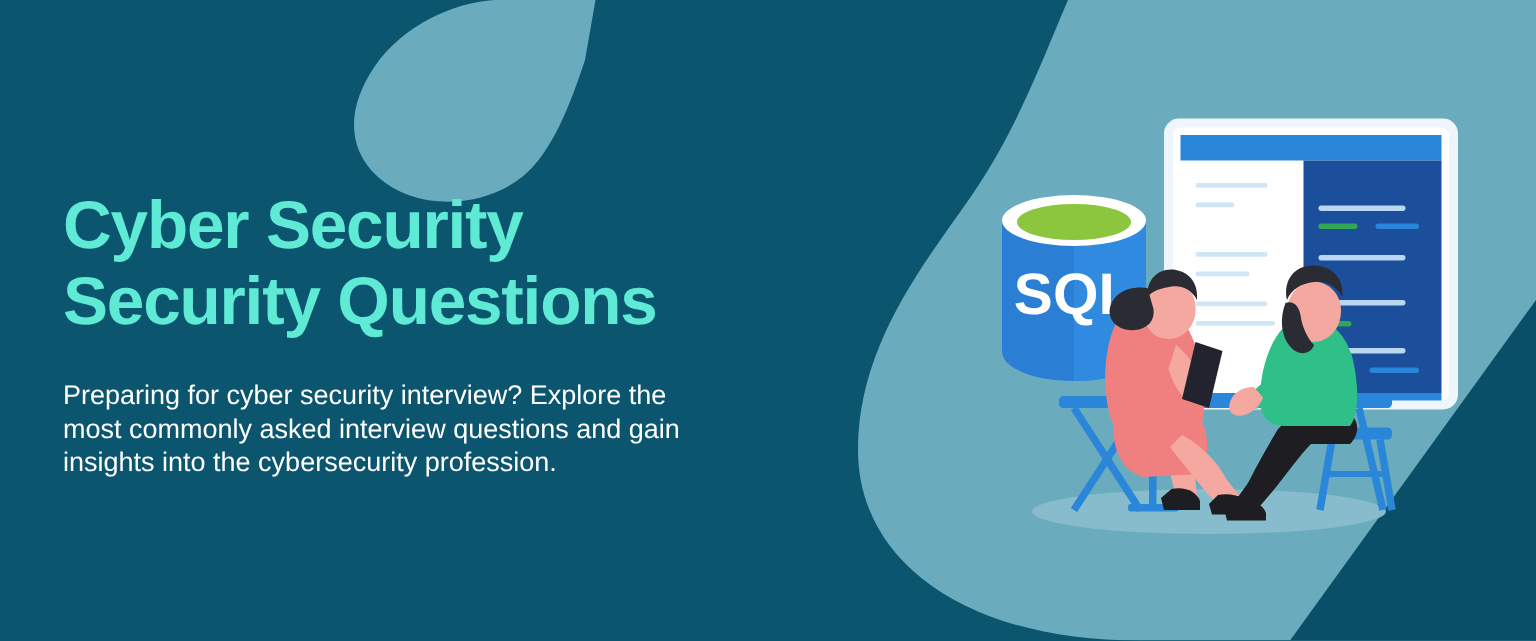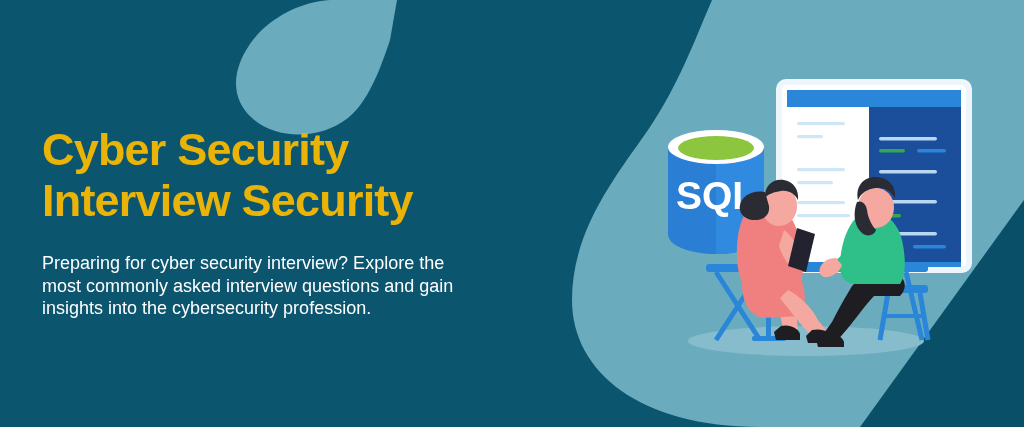--- a/index.html
+++ b/index.html
@@ -14,21 +14,21 @@
   }
   #art-layer{position:absolute;inset:0;width:1024px;height:427px;}
   #text-block{
     position:absolute;left:42px;top:124px;width:470px;
     z-index:5;
   }
   #headline{
     margin:0;
     font-size:45px;line-height:51px;
     font-weight:700;letter-spacing:-0.8px;
-    color:#eab308;
+    color:#5eead4;
   }
   #headline .hl-line{display:block;white-space:nowrap;}
   #subcopy{
     margin:26px 0 0 0;
     font-size:18px;line-height:22.5px;
     font-weight:400;color:#ffffff;
     max-width:440px;
   }
 </style>
 </head>
@@ -193,18 +193,18 @@
                C818 274 822 278 828 277
                C834 276 840 271 842 265 Z" fill="#f4a8a0"></path>
 
       <path d="M824 334 C834 332 842 336 844 342 L844 347 L818 347 L816 339 Z" fill="#1d1d22"></path>
     </g>
   </svg>
 
   <div id="text-block">
     <h1 id="headline">
       <span class="hl-line">Cyber Security</span>
-      <span class="hl-line">Interview Security</span>
+      <span class="hl-line">Security Questions</span>
     </h1>
     <p id="subcopy">Preparing for cyber security interview? Explore the most commonly asked interview questions and gain insights into the cybersecurity profession.</p>
   </div>
 
 </div>
 
 </body></html>

